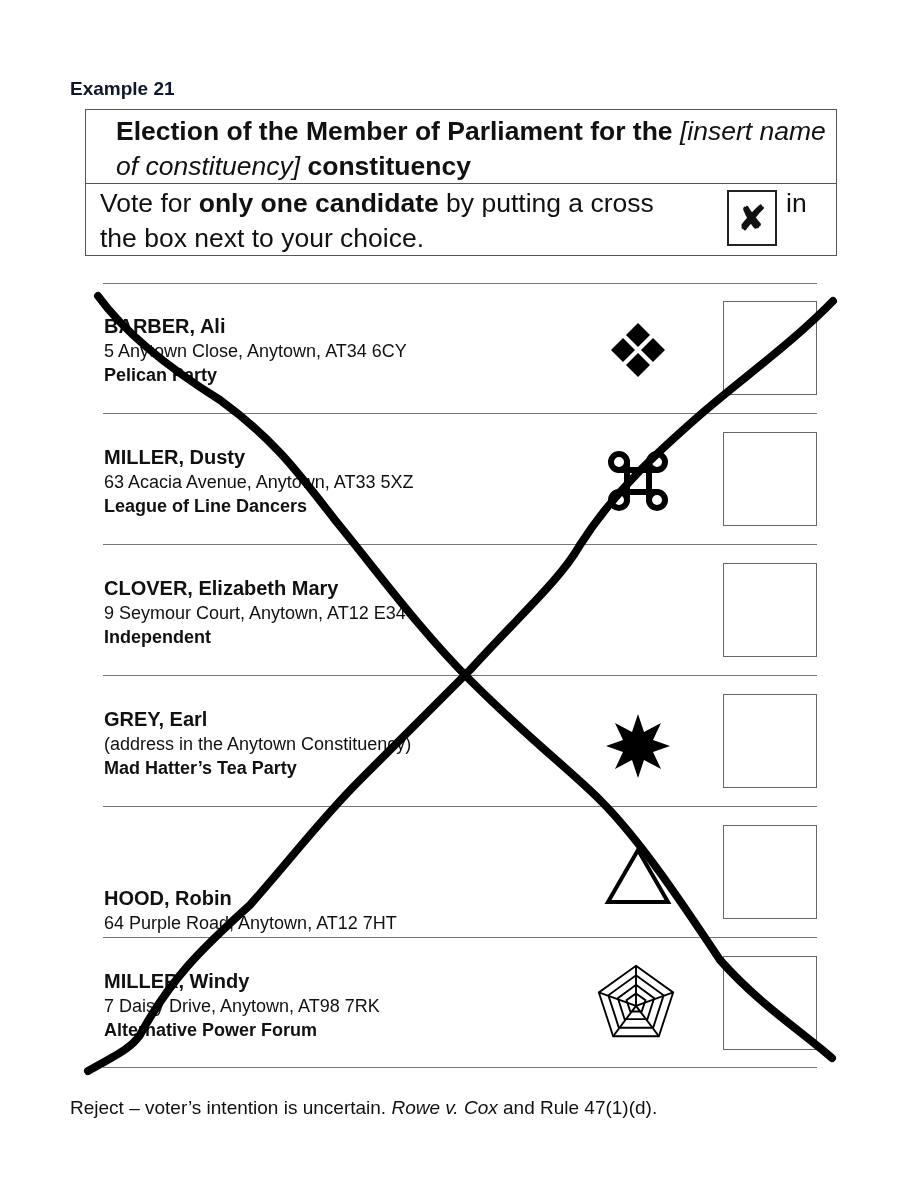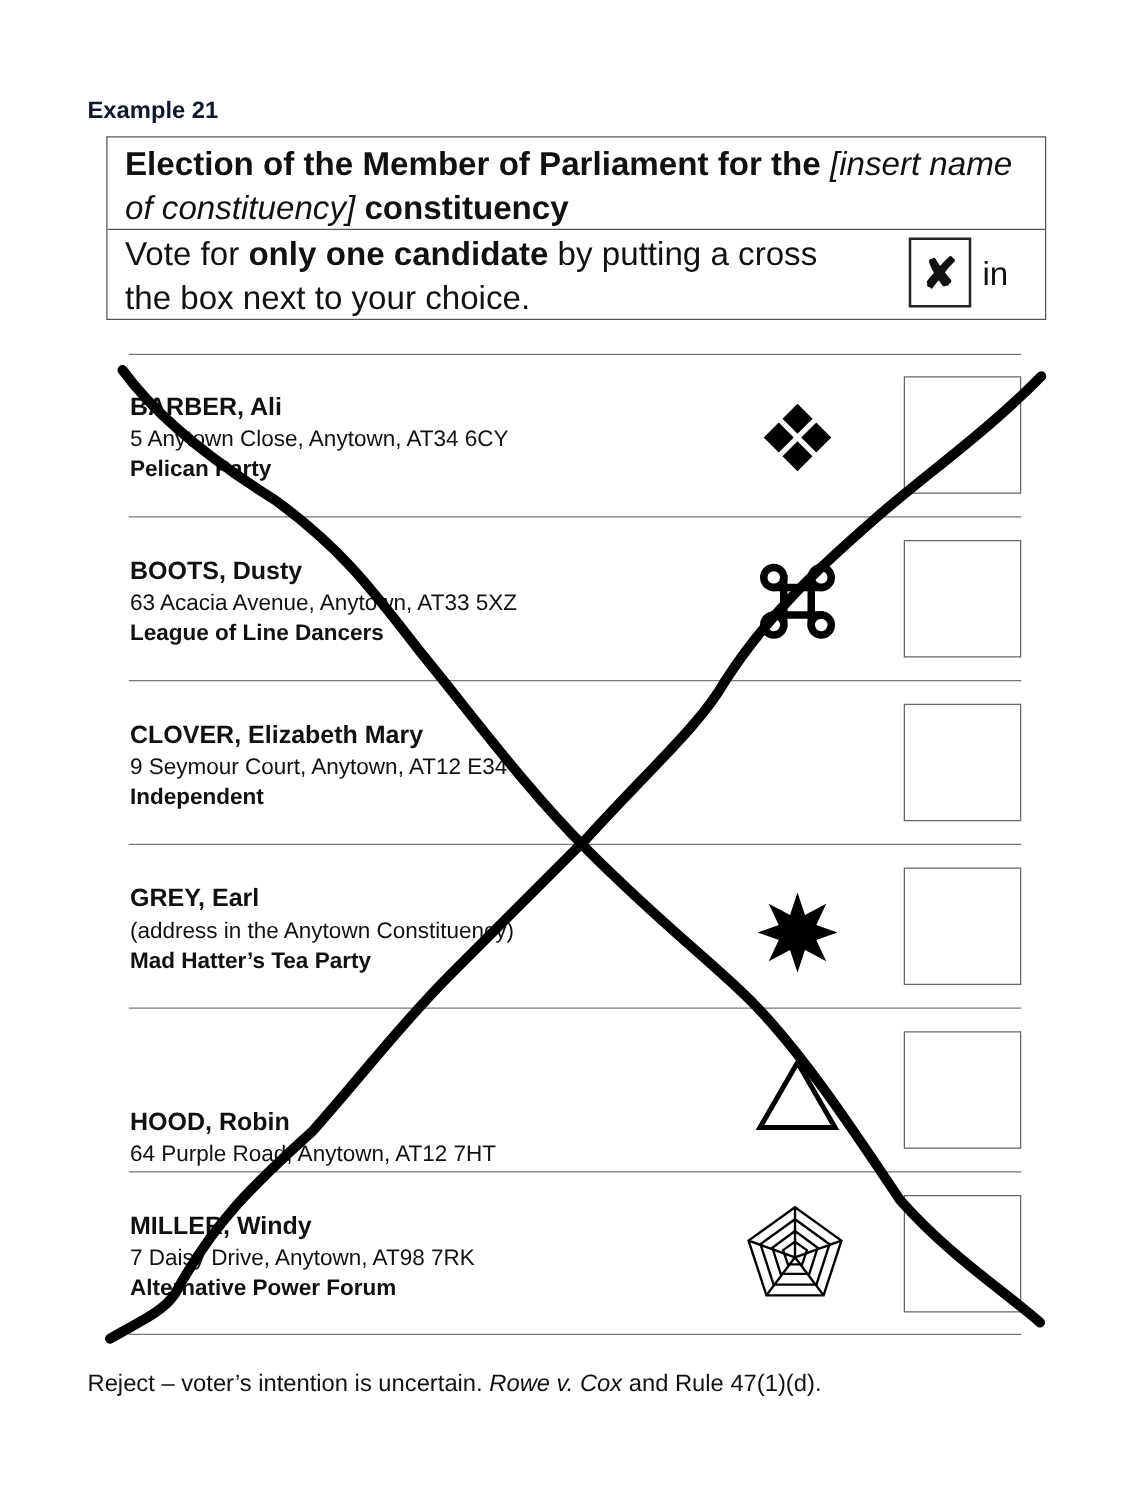--- a/index.html
+++ b/index.html
@@ -1,26 +1,26 @@
 <!DOCTYPE html>
 <html><head>
 <meta charset="utf-8">
 <style>
   html, body { margin:0; padding:0; background:#ffffff; }
   body { width:900px; height:1200px; position:relative; overflow:hidden; font-family:"Liberation Sans", sans-serif; color:#111; }
   .example-title { position:absolute; left:70px; top:78px; font-size:19px; font-weight:bold; color:#0f172a; }
   .header-box { position:absolute; left:85px; top:109px; width:752px; height:147px; border:1.5px solid #555; box-sizing:border-box; }
-  .header-title { position:absolute; left:14px; top:4px; width:725px; font-size:26.5px; line-height:35px; }
+  .header-title { position:absolute; left:30px; top:4px; width:725px; font-size:26.5px; line-height:35px; }
   .header-title b { font-weight:bold; }
   .header-title i { font-style:italic; font-weight:normal; }
   .header-divider { position:absolute; left:0; right:0; top:73px; border-top:1.5px solid #555; }
   .instr { position:absolute; left:14px; top:76px; width:640px; font-size:26.5px; line-height:35px; }
   .instr b { font-weight:bold; }
   .sample-box { position:absolute; left:641px; top:80px; width:50px; height:56px; border:2px solid #222; box-sizing:border-box; display:flex; align-items:center; justify-content:center; font-size:34px; font-weight:bold; }
-  .instr-in { position:absolute; left:700px; top:92px; font-size:26.5px; line-height:35px; }
+  .instr-in { position:absolute; left:700px; top:76px; font-size:26.5px; line-height:35px; }
   .rule { position:absolute; left:103px; width:714px; border-top:1.5px solid #777; }
   .cand { position:absolute; left:104px; }
   .cand .name { font-size:20px; font-weight:bold; line-height:26px; }
   .cand .addr { font-size:18px; line-height:24px; }
   .cand .party { font-size:18px; font-weight:bold; line-height:24px; }
   .emblem { position:absolute; width:80px; height:80px; display:flex; align-items:center; justify-content:center; }
   .votebox { position:absolute; left:723px; width:94px; height:94px; border:1.5px solid #666; box-sizing:border-box; background:#fff; }
   .footnote { position:absolute; left:70px; top:1097px; font-size:19px;text-align:right; }
   .footnote i { font-style:italic; }
   .cross { position:absolute; left:0; top:0; width:900px; height:1200px; pointer-events:none; }
@@ -59,21 +59,21 @@
     <polygon points="35,8 47,20 35,32 23,20"></polygon>
     <polygon points="35,38 47,50 35,62 23,50"></polygon>
     <polygon points="20,23 32,35 20,47 8,35"></polygon>
     <polygon points="50,23 62,35 50,47 38,35"></polygon>
   </g>
     </svg>
 </div>
 <div class="votebox" style="top:301px"></div>
 
 <div class="cand" style="top:444px">
-  <div class="name">BOOTS, Dusty</div>
+  <div class="name">MILLER, Dusty</div>
   <div class="addr">63 Acacia Avenue, Anytown, AT33 5XZ</div>
   <div class="party">League of Line Dancers</div>
 </div>
 <div class="emblem" style="left:598px;top:441px">
   <svg width="70" height="70" viewBox="0 0 70 70">
       <g fill="none" stroke="#000" stroke-width="6">
     <line x1="24" y1="14" x2="24" y2="56"></line>
     <line x1="46" y1="14" x2="46" y2="56"></line>
     <line x1="14" y1="24" x2="56" y2="24"></line>
     <line x1="14" y1="46" x2="56" y2="46"></line>

